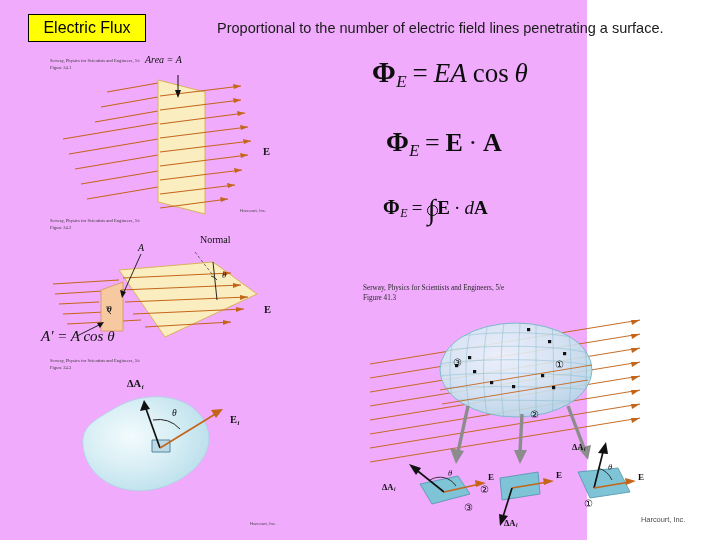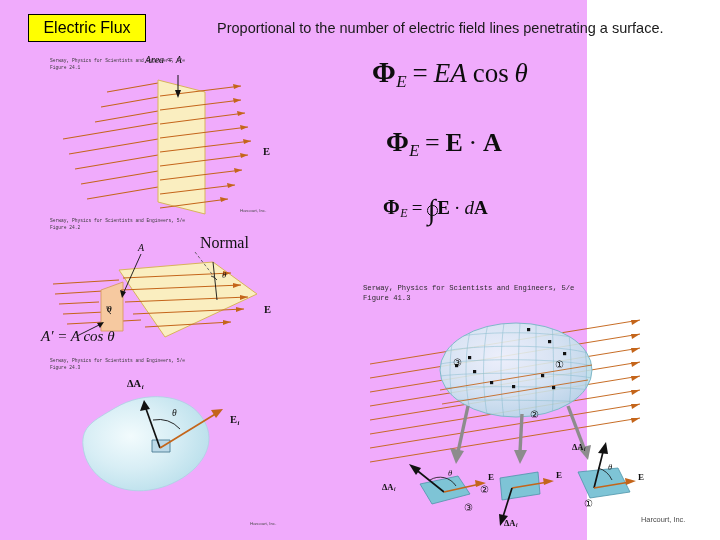--- a/index.html
+++ b/index.html
@@ -48,21 +48,21 @@
     font-family: "Liberation Sans", sans-serif;
     font-size: 14.5px;
     color: #1a1a1a;
     white-space: nowrap;
     margin-left: 45px;
   }
 
   
   .fig-caption {
     position: absolute;
-    font-family: Liberation Mono, monospace;
+    font-family: Liberation Serif, serif;
     font-size: 4.6px;
     line-height: 1.42;
     color: #3a3a3a;
     white-space: nowrap;
   }
   .fig-caption.big {
     font-size: 7.2px;
     color: #2b2b2b;
   }
   .credit {
@@ -243,21 +243,21 @@
       <path d="M 166,44 A 11,11 0 0 1 172,48" fill="none" stroke="#111" stroke-width="0.8"></path>
 
       <line x1="96" y1="22" x2="78" y2="62" stroke="#111" stroke-width="0.9"></line>
       <polygon points="77,66 75,58 81,60" fill="#111"></polygon>
 
       <line x1="32" y1="104" x2="56" y2="92" stroke="#111" stroke-width="0.9"></line>
       <polygon points="59,90 52,91 55,96" fill="#111"></polygon>
 
       <path d="M 62,74 A 9,9 0 0 0 66,82" fill="none" stroke="#111" stroke-width="0.8"></path>
     </svg>
-    <div class="lbl" style="left:155px; top:2px; font-size:16px;">Normal</div>
+    <div class="lbl" style="left:155px; top:2px; font-size:10px;">Normal</div>
     <div class="lbl it" style="left:93px; top:10px; font-size:10px;">A</div>
     <div class="lbl it" style="left:177px; top:38px; font-size:9px;">θ</div>
     <div class="lbl it bold" style="left:62px; top:72px; font-size:9px;">θ</div>
     <div class="lbl" style="left:-4px; top:96px; font-size:15px;">
       <span class="it">A′ = A cos θ</span>
     </div>
     <div class="lbl bold" style="left:219px; top:72px; font-size:10.5px;">E</div>
   </div>
 
   <div class="fig-caption" style="left:50px; top:358px;">

